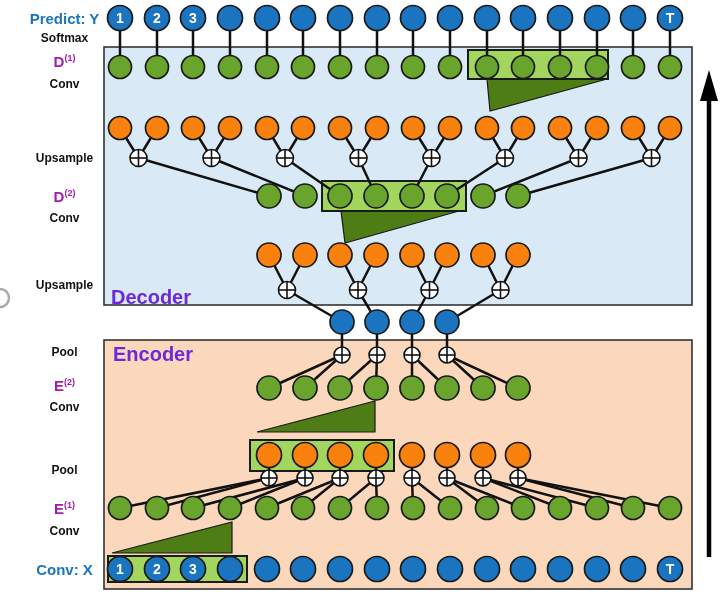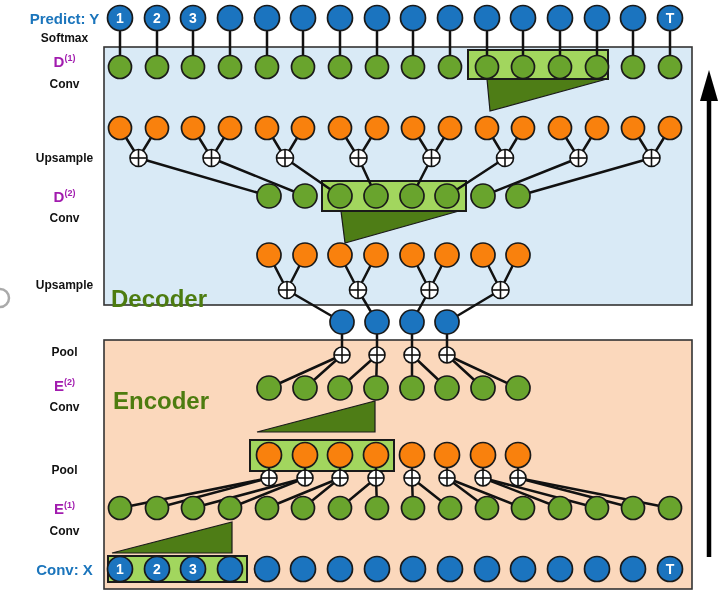--- a/index.html
+++ b/index.html
@@ -14,24 +14,24 @@
     position:absolute;left:16px;width:97px;text-align:center;
     transform:translateY(-50%);font-weight:bold;color:#111;
     white-space:nowrap;line-height:1;
   }
   .sz-lg{font-size:15px;}
   .sz-md{font-size:12px;}
   .c-blue{color:#1b75bc;}
   .c-green{color:#a21caf;}
   .slabel sup{font-size:9px;font-weight:bold;}
   .region-label{
-    position:absolute;font-weight:bold;font-size:24px;color:#4d7c0f;line-height:1;
+    position:absolute;font-weight:bold;font-size:20px;color:#6d28d9;line-height:1;
   }
   #decoder-label{left:111px;top:287px;}
-  #encoder-label{left:113px;top:344px;margin-top:45px;}
+  #encoder-label{left:113px;top:344px;}
 </style>
 </head>
 <body>
 
 <div id="stage">
 
   <svg id="diagram-svg" width="725" height="602" viewBox="0 0 725 602">
       <rect x="104" y="47" width="588" height="258" fill="#d9eaf6" stroke="#333" stroke-width="1.6"></rect>
       <rect x="104" y="340" width="588" height="249" fill="#fbd8bc" stroke="#333" stroke-width="1.6"></rect>
       <circle cx="0" cy="298" r="9" fill="none" stroke="#aaaaaa" stroke-width="2.5"></circle>

